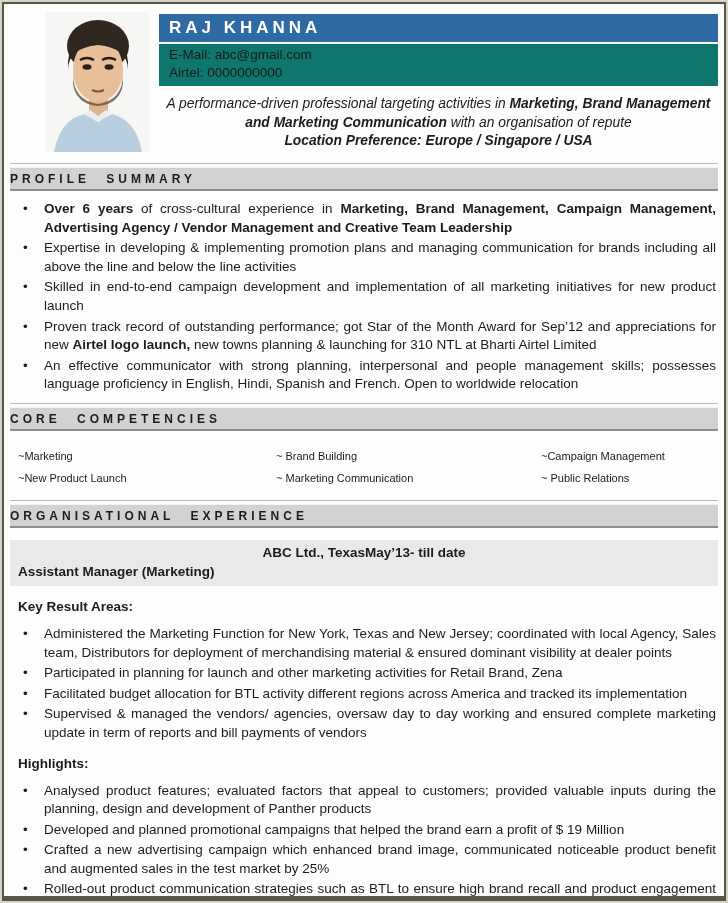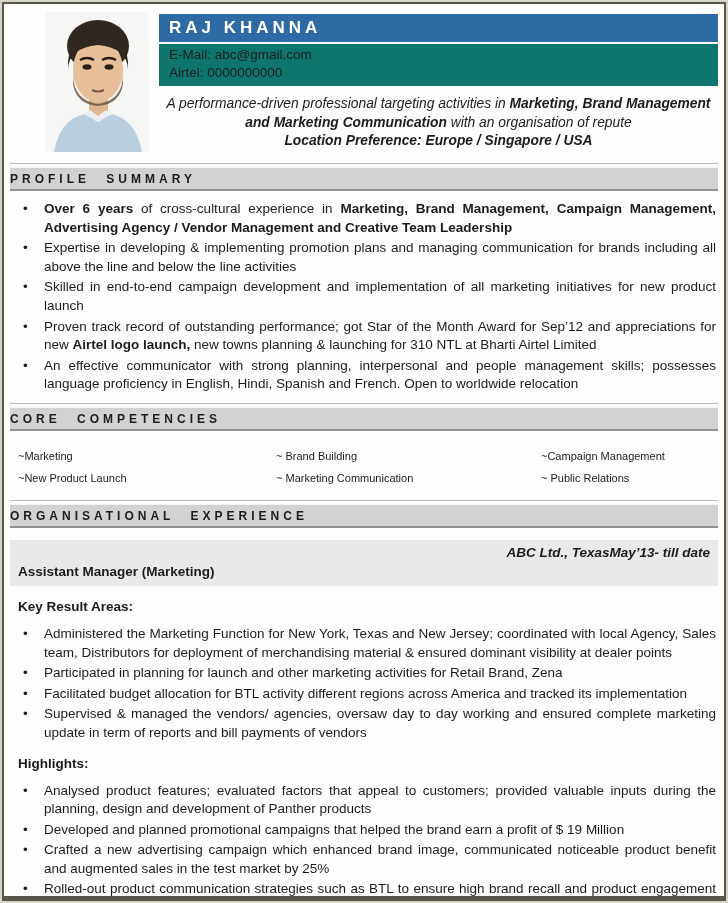--- a/index.html
+++ b/index.html
@@ -54,21 +54,21 @@
   .comp-row { display:flex; margin:16px 0 0 8px; font-size:11px; line-height:19px; }
   .comp-col { list-style:none; margin:0; padding:0; }
   .comp-col.c0 { width:258px; }
   .comp-col.c1 { width:265px; }
   .comp-col li { margin-bottom:3px; }
   
   .employer {
     margin-top:12px; background:#e9e9e9; padding:3px 8px 5px 8px;
     font-size:13.5px; font-weight:bold; line-height:19px;
   }
-  .erow { display:flex; justify-content:flex-end;font-style:italic; }
+  .erow { display:flex; justify-content:center; }
   .subhead { margin:12px 0 0 8px; font-size:13.5px; font-weight:bold; line-height:18px; }
   .kra-list { margin-top:3px; }
   .hl-list { margin-top:3px; }
 </style>
 </head>
 <body>
 
 <div class="page">
   <div class="frame">
 

